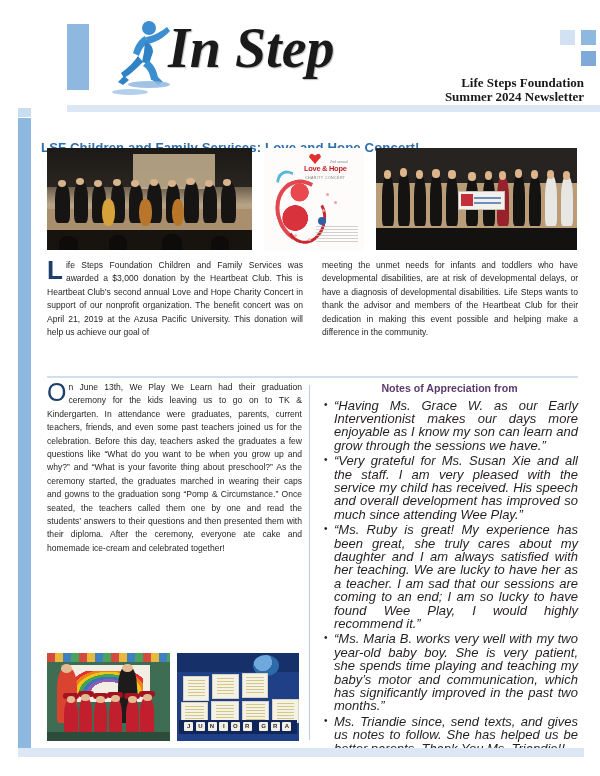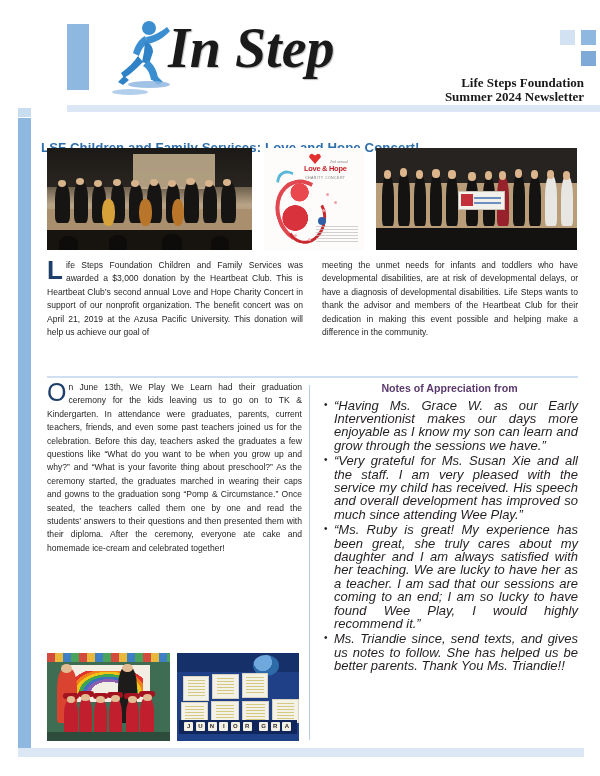--- a/index.html
+++ b/index.html
@@ -509,20 +509,21 @@
       </div>
 
       <div class="rcol">
         <div class="sec-head sec-head-2line">
           <div>Notes of Appreciation from</div>
         </div>
         <ul class="notes">
           <li>“Having Ms. Grace W. as our Early Interventionist makes our days more enjoyable as I know my son can learn and grow through the sessions we have.”</li>
           <li>“Very grateful for Ms. Susan Xie and all the staff. I am very pleased with the service my child has received. His speech and overall development has improved so much since attending Wee Play.”</li>
           <li>“Ms. Ruby is great! My experience has been great, she truly cares about my daughter and I am always satisfied with her teaching. We are lucky to have her as a teacher. I am sad that our sessions are coming to an end; I am so lucky to have found Wee Play, I would highly recommend it.”</li>
+          <li>“Ms. Maria B. works very well with my two year-old baby boy. She is very patient, she spends time playing and teaching my baby’s motor and communication, which has significantly improved in the past two months.”</li>
           <li>Ms. Triandie since, send texts, and gives us notes to follow. She has helped us be better parents. Thank You Ms. Triandie!!</li>
         </ul>
       </div>
 
       <div class="grad-row">
 
         <div class="gphoto gp-a">
           <div class="ga-wall"></div>
           <div class="ga-board"></div>
           <div class="ga-rainbow"></div>

